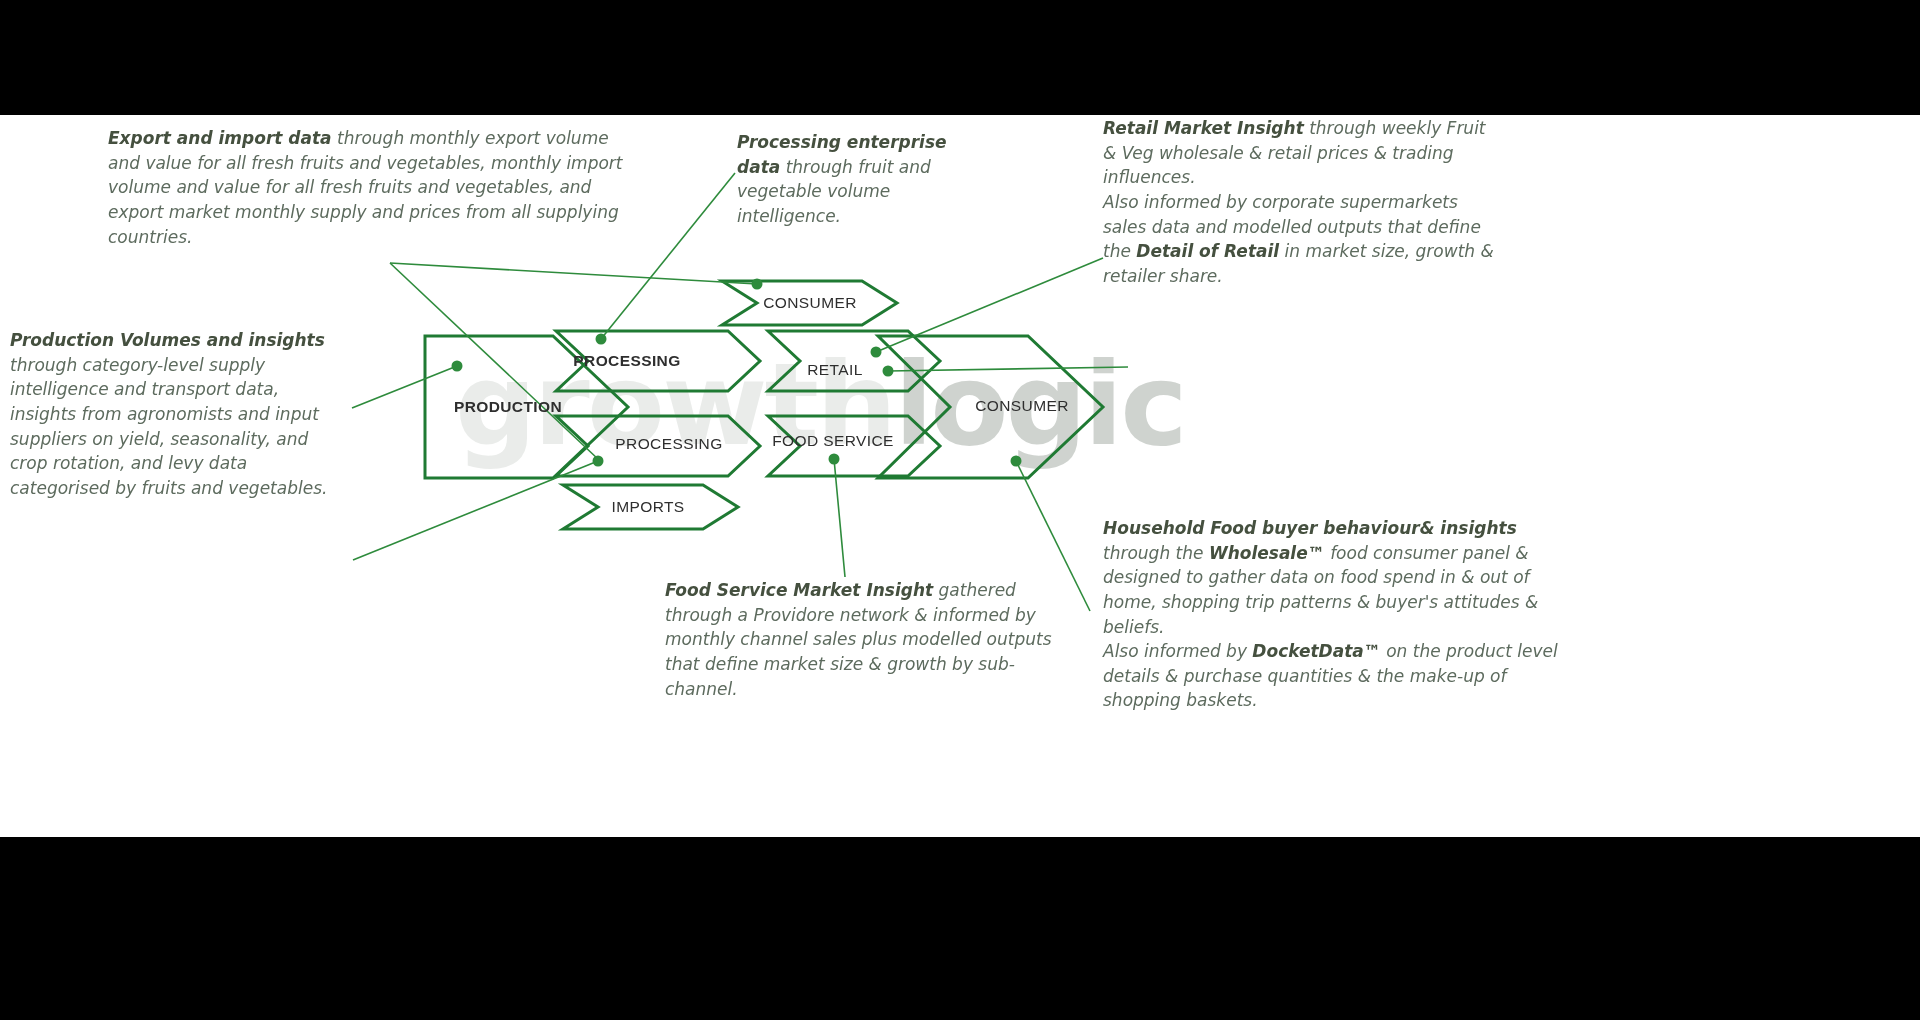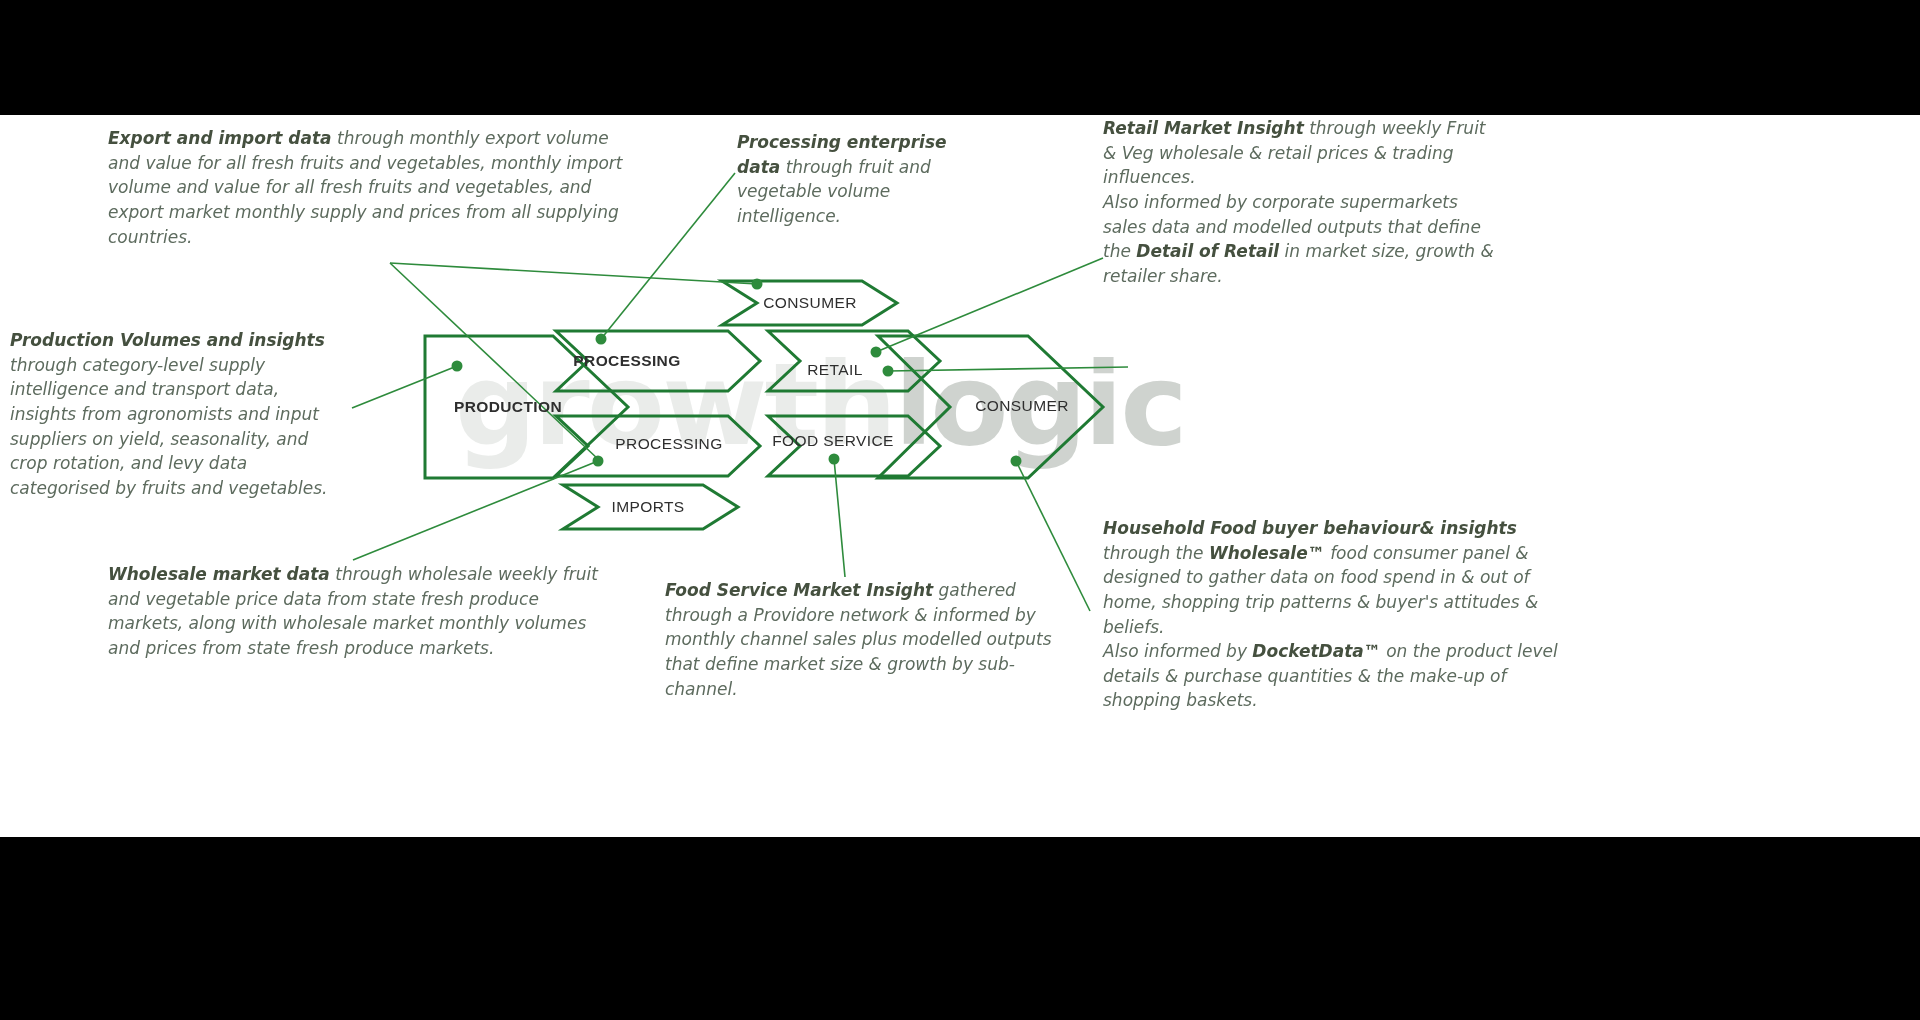--- a/index.html
+++ b/index.html
@@ -96,21 +96,20 @@
   <div class="note" style="left:108px; top:126px; width:525px;"><span class="b">Export and import data</span><span> through monthly export volume and value for all fresh fruits and vegetables, monthly import volume and value for all fresh fruits and vegetables, and export market monthly supply and prices from all supplying countries.</span></div>
 
   <div class="note" style="left:1103px; top:116px; width:400px;">
     <p><span class="b">Retail Market Insight</span><span> through weekly Fruit &amp; Veg wholesale &amp; retail prices &amp; trading influences.</span></p>
     <p><span>Also informed by corporate supermarkets sales data and modelled outputs that define the </span><span class="b">Detail of Retail</span><span> in market size, growth &amp; retailer share.</span></p>
   </div>
 
   <div class="note" style="left:10px; top:328px; width:330px;"><span class="b">Production Volumes and insights</span><span> through category-level supply intelligence and transport data, insights from agronomists and input suppliers on yield, seasonality, and crop rotation, and levy data categorised by fruits and vegetables.</span></div>
 
 
-  <div class="note" style="left:108px; top:562px; width:490px;"><span class="b">Wholesale market data</span><span> through wholesale weekly fruit and vegetable price data from state fresh produce markets, along with wholesale market monthly volumes and prices from state fresh produce markets.</span></div>
 
   <div class="note" style="left:665px; top:578px; width:390px;"><span class="b">Food Service Market Insight</span><span> gathered through a Providore network &amp; informed by monthly channel sales plus modelled outputs that define market size &amp; growth by sub-channel.</span></div>
 
   <div class="note" style="left:1103px; top:516px; width:460px;">
     <p><span class="b">Household Food buyer behaviour&amp; insights</span><span> through the </span><span class="b">Wholesale™</span><span> food consumer panel &amp; designed to gather data on food spend in &amp; out of home, shopping trip patterns &amp; buyer's attitudes &amp; beliefs.</span></p>
     <p><span>Also informed by </span><span class="b">DocketData™</span><span> on the product level details &amp; purchase quantities &amp; the make-up of shopping baskets.</span></p>
   </div>
 
 </div>
 

